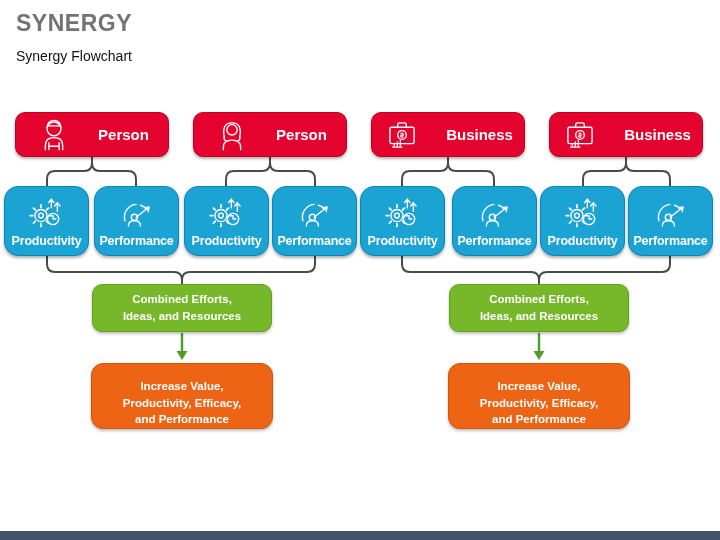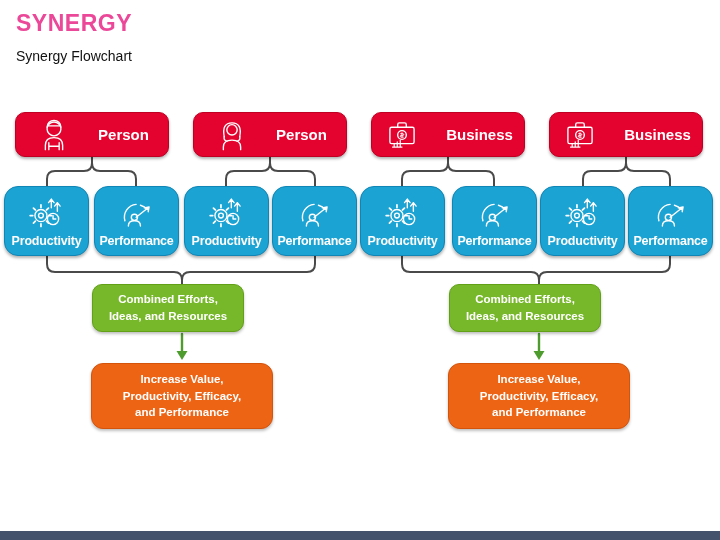--- a/index.html
+++ b/index.html
@@ -2,21 +2,21 @@
 <html><head>
 <meta charset="utf-8">
 <style>
   html,body{margin:0;padding:0;background:#888;}
   .slide{
     position:relative;width:720px;height:540px;background:#ffffff;
     overflow:hidden;font-family:"Liberation Sans", sans-serif;
   }
   .title{
     position:absolute;left:16px;top:10px;margin:0;
-    font-size:23px;font-weight:bold;color:#ec4899;letter-spacing:.5px;
+    font-size:23px;font-weight:bold;color:#737373;letter-spacing:.5px;
   }
   .subtitle{
     position:absolute;left:16px;top:48px;margin:0;
     font-size:14px;font-weight:normal;color:#111;
   }
   .connectors{position:absolute;left:0;top:0;z-index:1;}
   .box{position:absolute;z-index:2;box-sizing:border-box;display:flex;
        align-items:center;justify-content:center;color:#fff;}
   .rbox{
     top:112px;width:154px;height:45px;border-radius:10px;
@@ -25,28 +25,29 @@
   }
   .rbox .rlabel{font-size:15px;font-weight:bold;}
   .bbox{
     top:186px;width:85px;height:70px;border-radius:14px;
     background:#1ba3d4;border:1.5px solid #0f86b6;
     box-shadow:0 2px 3px rgba(0,0,0,.3);
     flex-direction:column;justify-content:flex-end;padding-bottom:7px;gap:2px;
   }
   .bbox .blabel{font-size:12.5px;font-weight:bold;letter-spacing:-.2px;}
   .gbox{
-    top:284px;width:152px;height:48px;border-radius:10px;
+    top:284px;width:180px;height:48px;border-radius:10px;
     background:#77b82a;border:1.5px solid #62a018;
     box-shadow:0 2px 3px rgba(0,0,0,.25);
   }
   .obox{
     top:363px;width:182px;height:66px;border-radius:12px;
     background:#ee6415;border:1.5px solid #d4540c;
     box-shadow:0 2px 3px rgba(0,0,0,.25);
+    align-items:flex-end;
   }
   .wraptext{
     font-size:11.5px;font-weight:bold;text-align:center;line-height:1.45;
     white-space:pre-line;
   }
   .icon{display:inline-flex;align-items:center;justify-content:center;}
   .icon svg{stroke:#ffffff;fill:none;stroke-width:1.6;stroke-linecap:round;stroke-linejoin:round;}
   .footer-bar{
     position:absolute;left:0;top:531px;width:720px;height:9px;background:#44526b;z-index:3;
   }

